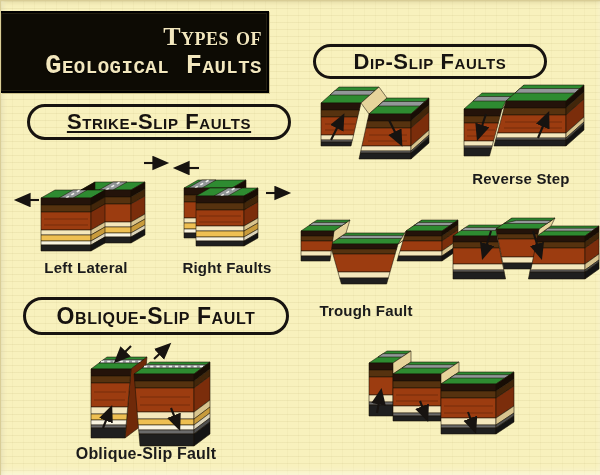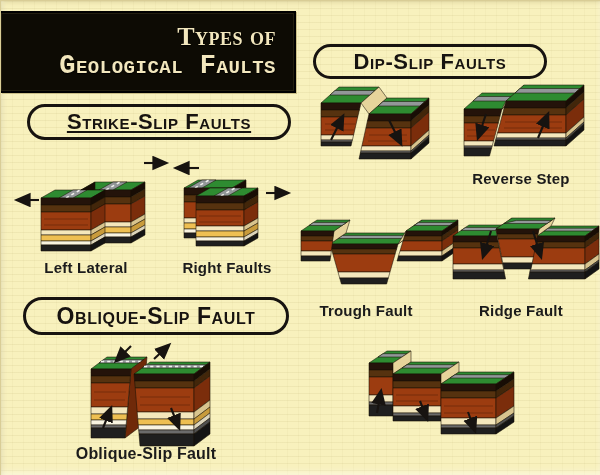--- a/index.html
+++ b/index.html
@@ -7,26 +7,26 @@
     position:relative;width:600px;height:475px;overflow:hidden;
     background:
       repeating-linear-gradient(180deg, rgba(130,112,40,.08) 0 1px, rgba(0,0,0,0) 1px 7px),
       repeating-linear-gradient(90deg, rgba(130,112,40,.04) 0 1px, rgba(0,0,0,0) 1px 11px),
       var(--bg);
     border:1px solid #d9cd96;
     box-shadow:inset 0 -4px 6px rgba(255,255,255,.45), inset 2px 2px 4px rgba(120,100,40,.15);
     font-family:"Liberation Sans",sans-serif;
   }
   .title-box{
-    position:absolute;left:0;top:10px;width:295px;height:82px;
+    position:absolute;left:0;top:10px;width:268px;height:82px;
     background:var(--title_bg);
     border:2px solid #000;border-left:none;box-sizing:border-box;
     box-shadow:1px 1px 0 rgba(190,178,120,.8), inset 0 0 0 1px #231e10;
     display:flex;flex-direction:column;justify-content:center;align-items:flex-end;
-    padding-right:18px;
+    padding-right:5px;
   }
   .title-line{
     font-family:"Liberation Serif",serif;font-weight:bold;font-variant:small-caps;
     color:var(--title_text);line-height:1.12;letter-spacing:.5px;
     text-shadow:0 1px 1px #000;
   }
   .title-line.l1{font-size:26px;}
   .title-line.l2{font-size:27px;font-family:Liberation Mono, monospace;}
   .pill{
     position:absolute;display:flex;align-items:center;justify-content:center;
@@ -419,16 +419,15 @@
     </g>
     <line class="arrow" x1="40" y1="78" x2="44" y2="56"></line>
     <line class="arrow" x1="83" y1="66" x2="90" y2="84"></line>
     <line class="arrow" x1="131" y1="77" x2="138" y2="96"></line>
   </svg>
 
   <div class="cap" style="left:450px;top:169px;width:140px">Reverse Step</div>
   <div class="cap" style="left:15px;top:258px;width:140px">Left Lateral</div>
   <div class="cap" style="left:156px;top:258px;width:140px">Right Faults</div>
   <div class="cap" style="left:295px;top:301px;width:140px">Trough Fault</div>
-  <div class="cap" style="left:450px;top:301px;width:140px">Ridge Fault</div>
   <div class="cap cap-large" style="left:65px;top:444px;width:160px">Oblique-Slip Fault</div>
 
 </div>
 
 </body></html>

